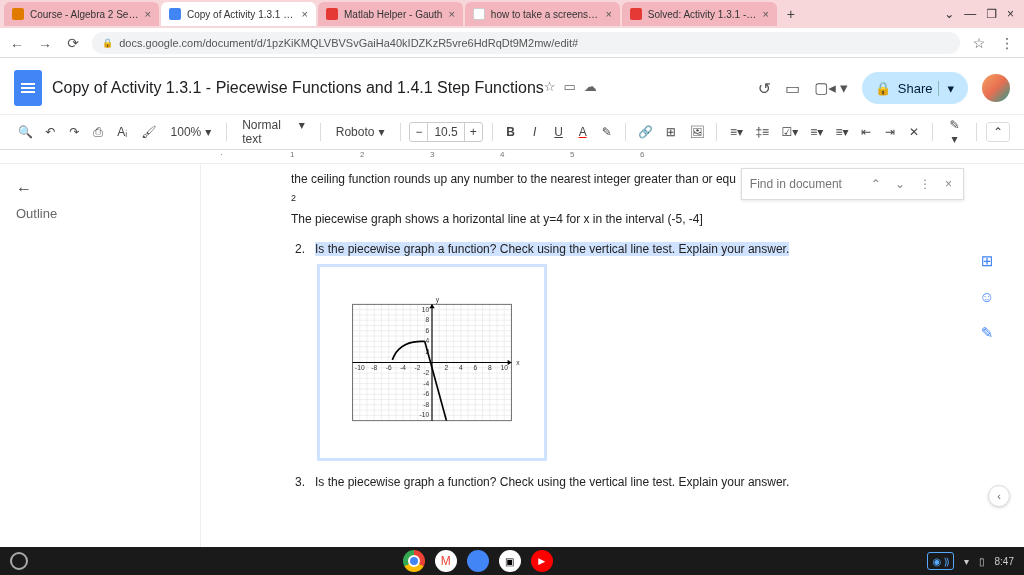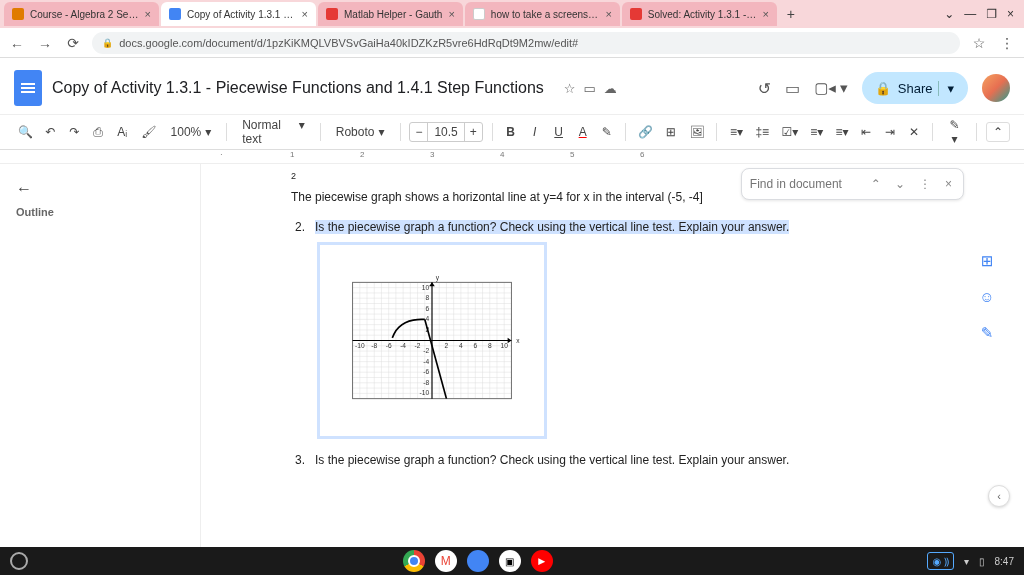--- a/index.html
+++ b/index.html
@@ -18,21 +18,21 @@
 .addr-bar { height: 30px; background: #fff; display: flex; align-items: center; padding: 0 8px; border-bottom: 1px solid #ddd; gap: 10px; }
 .addr-bar .nav-btn { font-size: 14px; color: #555; width: 18px; text-align: center; cursor:pointer;}
 .addr-field { flex: 1; height: 22px; background: #f1f3f4; border-radius: 11px; display: flex; align-items: center; padding: 0 10px; font-size: 11px; color: #555; }
 .addr-field .lock { margin-right: 6px; font-size: 9px; }
 
 
 .docs-header { height: 56px; display: flex; align-items: center; padding: 4px 14px 0 14px; }
 .docs-logo { width: 28px; height: 36px; background: #4285f4; border-radius: 3px; display:flex; align-items:center; justify-content:center; margin-right: 10px; }
 .docs-logo::after { content:""; width:14px; height:2px; background:#fff; box-shadow: 0 4px 0 #fff, 0 -4px 0 #fff; }
 .title-area { flex: 1; }
-.doc-title { font-size: 16px; color: #202124; display: flex; align-items: center; gap: 20px; }
+.doc-title { font-size: 16px; color: #202124; display: flex; align-items: flex-start; gap: 0; }
 .doc-title .title-icons { color: #666; font-size: 13px; display:flex; gap:8px;}
 .menus { display: flex; gap: 14px; font-size: 12px; color: #444; margin-top: 2px; }
 .header-right { display: flex; align-items: center; gap: 14px; }
 .share-btn { height: 32px; background: #c2e7ff; border-radius: 16px; padding: 0 14px; display: flex; align-items: center; gap: 6px; font-size: 13px; color: #001d35; font-weight: 500; cursor:pointer; }
 .share-caret { border-left: 1px solid #8bb; padding-left: 8px; color:#001d35;}
 .avatar { width: 28px; height: 28px; border-radius: 50%; background: linear-gradient(135deg,#f4a261,#e76f51,#2a9d8f); }
 
 
 .toolbar { height: 36px; border-top: 1px solid #eee; border-bottom: 1px solid #ddd; display: flex; align-items: center; padding: 0 14px; gap: 6px; font-size: 12px; color: #444; }
 .tb-btn { padding: 3px 4px; border-radius: 3px; cursor: pointer; min-width:18px; text-align:center;}
@@ -44,36 +44,36 @@
 .collapse { margin-left: auto; border:1px solid #ddd; border-radius:3px; padding:2px 6px;}
 
 
 .ruler { height: 14px; background: #fff; border-bottom: 1px solid #eee; position: relative; font-size: 8px; color: #777; }
 .ruler .tick { position: absolute; top: 0; }
 
 
 .main { display: flex; height: 383px; background: #f9fafb; position: relative; }
 .outline-panel { width: 200px; background: #fff; padding: 14px 16px; font-size: 11px; color: #555; }
 .outline-panel .back { font-size: 16px; color: #444; margin-bottom: 10px; display:inline-block; cursor:pointer;}
-.outline-panel .outline-head { font-size: 11px; color: #666; margin-bottom: 28px; font-weight:700;}
+.outline-panel .outline-head { font-size: 13px; color: #666; margin-bottom: 28px; font-weight:400;}
 .outline-panel .hint { font-size: 10px; color: #888; font-style: italic; line-height: 1.4; }
 
 .doc-area { flex: 1; background: #fff; position: relative; padding: 6px 40px 0 90px; border-left: 1px solid #eee; overflow:hidden;}
 .doc-content { font-size: 12px; color: #222; width: 540px; }
 .doc-content p { margin-bottom: 4px; line-height: 1.5; }
 .q-row { display: flex; gap: 10px; margin-top: 14px; }
 .q-num { width: 14px; text-align: right; font-size: 12px; }
 .q-text { flex: 1; }
 .highlight { background: #cfe2ff; }
 
 .graph-box { width: 230px; margin: 8px 0 14px 26px; border: 3px solid #cfe2ff; padding: 8px; background:#fff; }
 .graph-inner { position: relative; height: 175px; }
 
 
-.find-bar { position: absolute; top: 4px; right: 60px; height: 32px; background: #fff; border: 1px solid #dadce0; border-radius: 8px; box-shadow: 0 1px 3px rgba(0,0,0,0.1); display: flex; align-items: center; padding: 8px 8px; gap: 8px; font-size: 12px; }
+.find-bar { position: absolute; top: 4px; right: 60px; height: 32px; background: #fff; border: 1px solid #dadce0; border-radius: 0; box-shadow: 0 1px 3px rgba(0,0,0,0.1); display: flex; align-items: center; padding: 8px 8px; gap: 8px; font-size: 12px; }
 .find-input { width: 110px; border: none; outline: none; font-size: 12px; color: #888; }
 .find-bar .fbtn { color: #888; cursor: pointer; padding:2px 3px;}
 
 
 .side-rail { position: absolute; right: 26px; top: 88px; display: flex; flex-direction: column; gap: 14px; }
 .side-rail .sbtn { width: 22px; height: 22px; color: #4285f4; font-size: 15px; cursor:pointer; text-align:center; }
 
 .bottom-fab { position:absolute; right:14px; bottom:40px; width:22px; height:22px; border-radius:50%; background:#fff; border:1px solid #ddd; text-align:center; font-size:11px; line-height:20px; color:#666; box-shadow:0 1px 3px rgba(0,0,0,0.15);}
 
 
@@ -213,20 +213,21 @@
 </div>
 
 <div class="main">
   <div class="outline-panel">
     <span class="back">←</span>
     <div class="outline-head">Outline</div>
   </div>
 
   <div class="doc-area">
     <div class="doc-content">
+      <p><span>the</span><span> ceiling function rounds up any number to the nearest integer greater than or equ</span></p>
       <p style="font-size:9px">2</p>
       <p>The piecewise graph shows a horizontal line at y=4 for x in the interval (-5, -4]</p>
 
       <div class="q-row">
         <div class="q-num">2.</div>
         <div class="q-text"><span class="highlight">Is the piecewise graph a function?  Check using the vertical line test. Explain your answer.</span></div>
       </div>
 
       <div class="graph-box">
         <div class="graph-inner">

